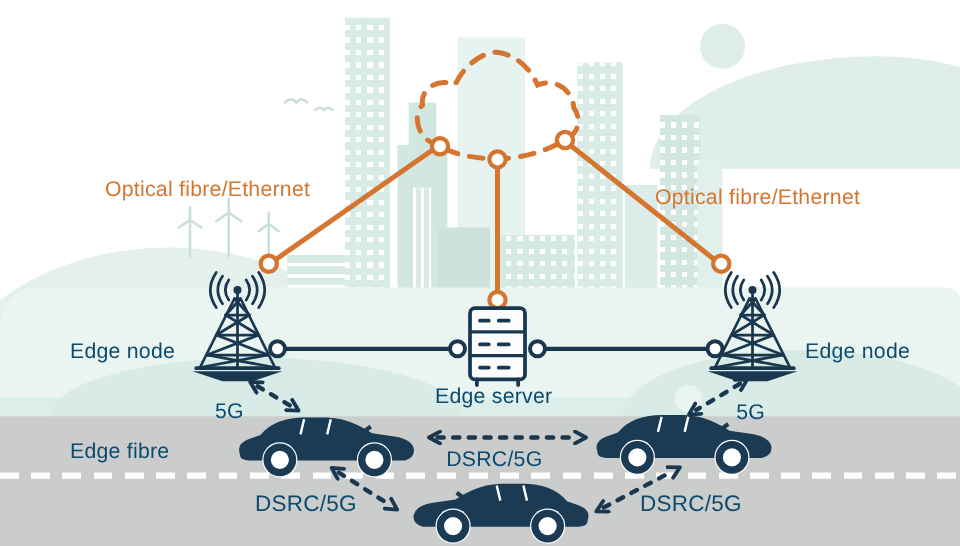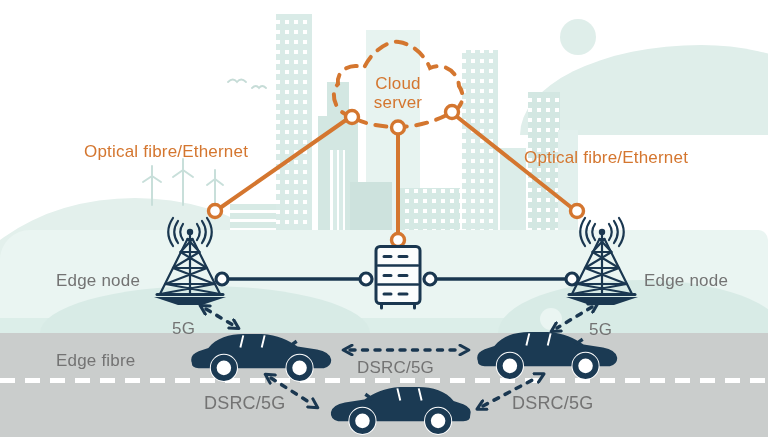--- a/index.html
+++ b/index.html
@@ -28,21 +28,21 @@
   }
   .ground{background:#EAF5F2;}
   .mound{background:#D8EBE6;border-radius:50% 50% 0 0 / 100% 100% 0 0;}
   .road{background:#CACDCC;}
   .road-line{
     height:5px;
     background-image:repeating-linear-gradient(90deg, #ffffff 0 15px, transparent 15px 25px);
   }
   
   svg.overlay{position:absolute;left:0;top:0;z-index:5;}
-  .lbl{position:absolute;z-index:6;color:#737373;font-size:17px;white-space:nowrap;letter-spacing:.2px;}
+  .lbl{position:absolute;z-index:6;color:#0c4a6e;font-size:17px;white-space:nowrap;letter-spacing:.2px;}
   .lbl.orange{color:#D4762F;}
   .lbl.center{text-align:center;white-space:normal;line-height:19px;}
   .lbl.big{font-size:18px;}
 </style>
 </head>
 <body>
 
 <div class="stage">
 
   <div class="abs sun" style="left:560px;top:19px;width:36px;height:36px;"></div>
@@ -153,25 +153,25 @@
 
     <g stroke="#1A3750" stroke-width="3.5" fill="none" stroke-linecap="round" stroke-dasharray="5 7.5">
       <path d="M 206 309 L 233 325" marker-start="url(#ah)" marker-end="url(#ah)"></path>
       <path d="M 592 307 L 557 328" marker-start="url(#ah)" marker-end="url(#ah)"></path>
       <path d="M 350 350 L 462 350" marker-start="url(#ah)" marker-end="url(#ah)"></path>
       <path d="M 271 378 L 312 404" marker-start="url(#ah)" marker-end="url(#ah)"></path>
       <path d="M 483 406 L 538 377" marker-start="url(#ah)" marker-end="url(#ah)"></path>
     </g>
   </svg>
 
-  <div class="lbl orange center" style="left:363px;top:74px;width:70px;">Cloud server</div>
   <div class="lbl orange" style="left:84px;top:142px;">Optical fibre/Ethernet</div>
   <div class="lbl orange" style="left:524px;top:148px;">Optical fibre/Ethernet</div>
   <div class="lbl" style="left:56px;top:271px;">Edge node</div>
   <div class="lbl" style="left:644px;top:271px;">Edge node</div>
+  <div class="lbl" style="left:348px;top:307px;">Edge server</div>
   <div class="lbl" style="left:56px;top:351px;">Edge fibre</div>
   <div class="lbl" style="left:172px;top:319px;">5G</div>
   <div class="lbl" style="left:589px;top:320px;">5G</div>
   <div class="lbl" style="left:357px;top:358px;">DSRC/5G</div>
   <div class="lbl big" style="left:204px;top:393px;">DSRC/5G</div>
   <div class="lbl big" style="left:512px;top:393px;">DSRC/5G</div>
 
 </div>
 
 </body></html>

